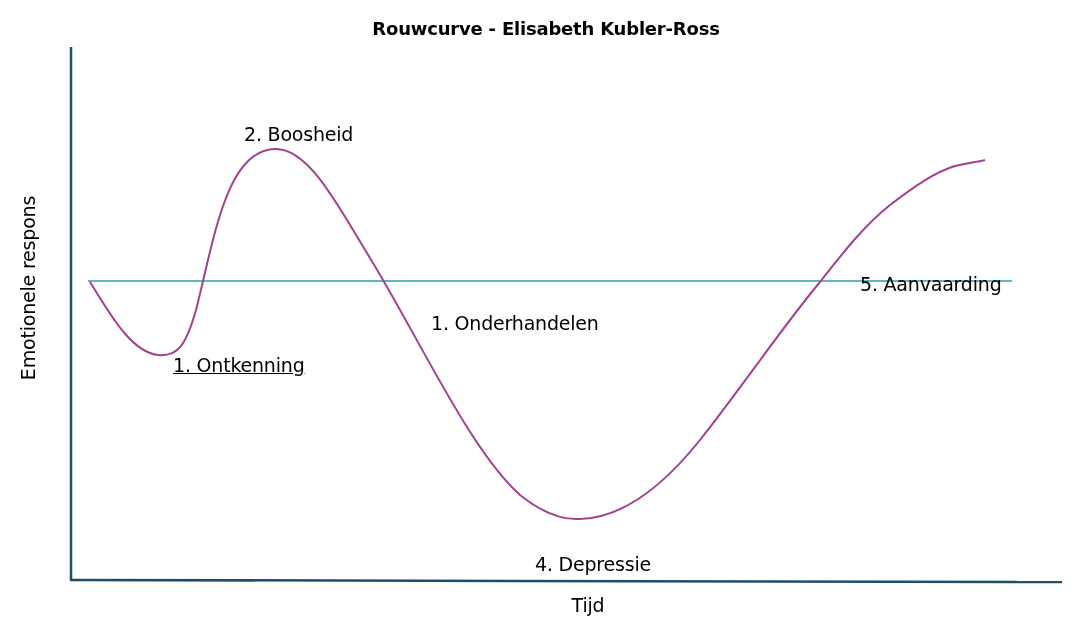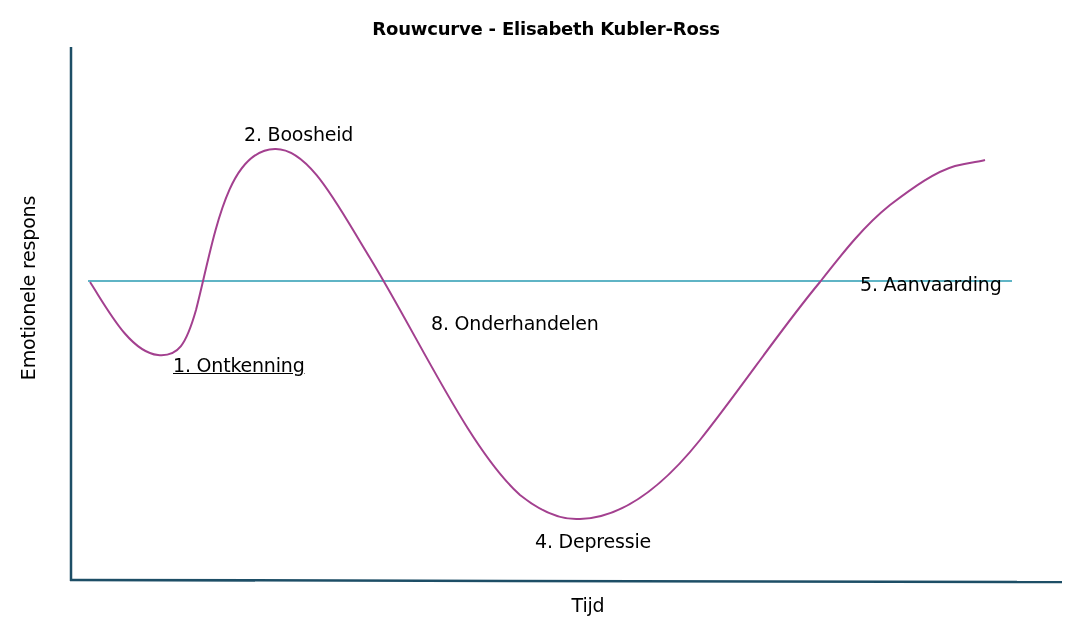--- a/index.html
+++ b/index.html
@@ -39,15 +39,15 @@
            C 845 250, 865 225, 890 205
            C 915 186, 935 172, 955 166
            C 970 162, 978 162, 985 160" fill="none" stroke="#a3408f" stroke-width="2"></path>
 </svg>
 
 <div class="ylabel">Emotionele respons</div>
 <div class="xlabel">Tijd</div>
 
 <div class="label" style="left:173px; top:354px;text-decoration:underline;">1.   Ontkenning</div>
 <div class="label" style="left:244px; top:123px;">2. Boosheid</div>
-<div class="label" style="left:431px; top:312px;">8. Onderhandelen</div>
-<div class="label" style="left:535px; top:530px;">4. Depressie</div>
+<div class="label" style="left:431px; top:312px;">1. Onderhandelen</div>
+<div class="label" style="left:535px; top:553px;">4. Depressie</div>
 <div class="label" style="left:860px; top:237px;margin-top:36px;">5. Aanvaarding</div>
 
 </body></html>

